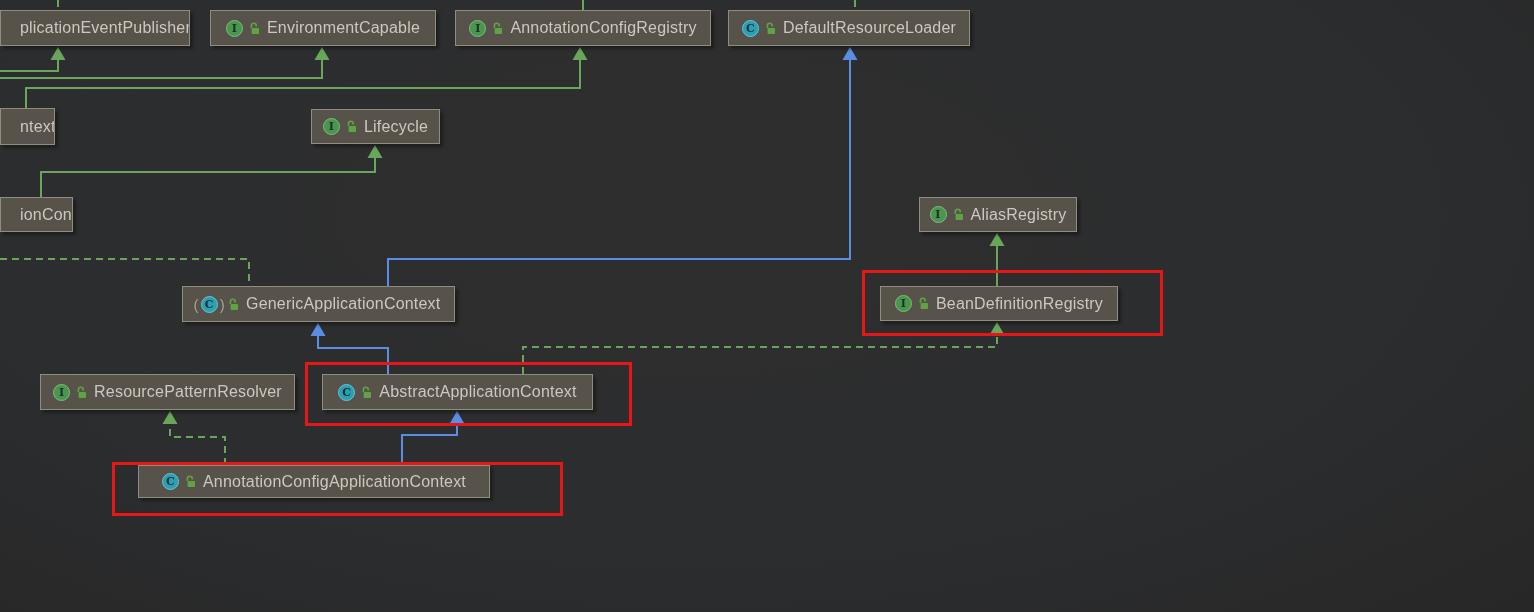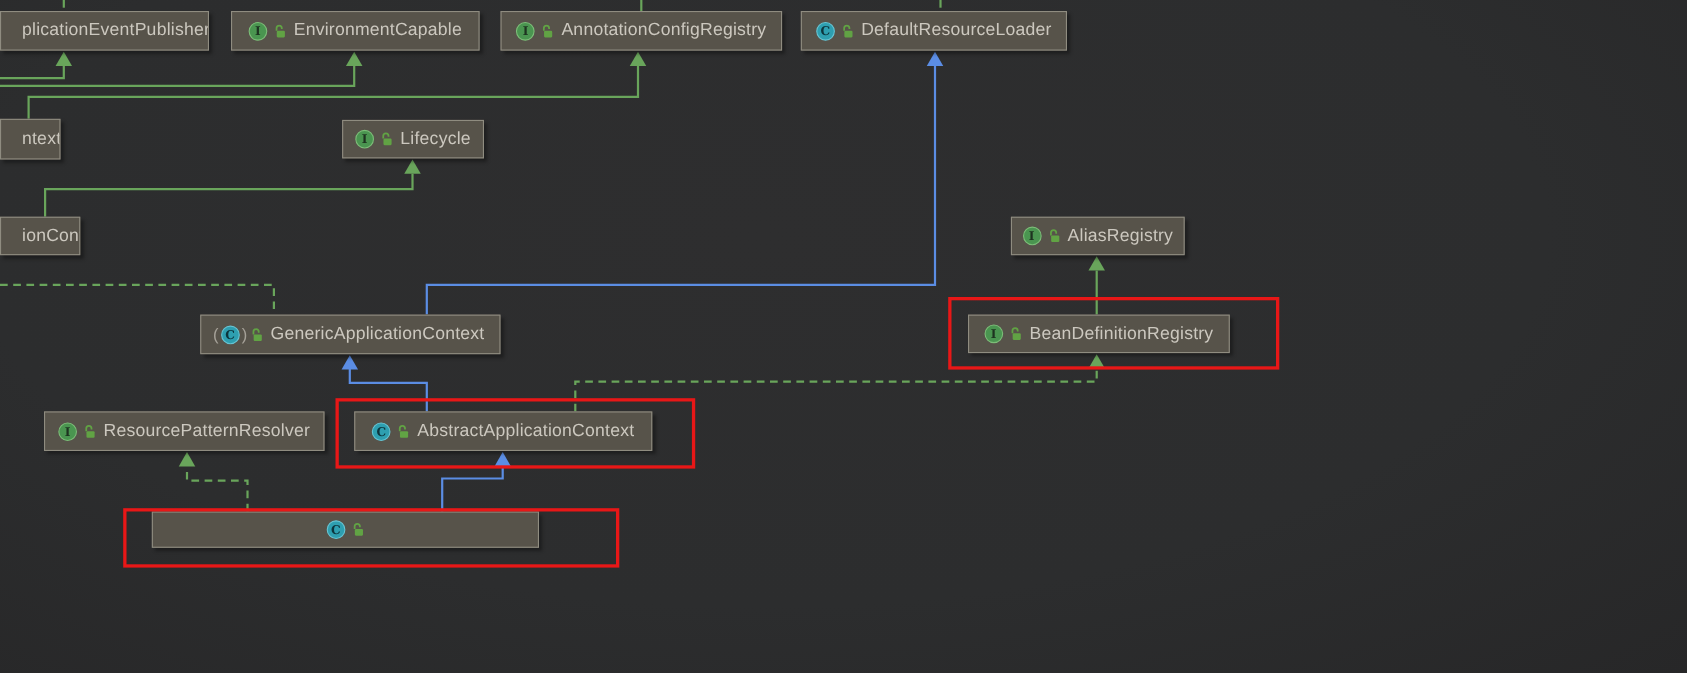--- a/index.html
+++ b/index.html
@@ -176,20 +176,21 @@
         <span class="label">AbstractApplicationContext</span>
       </div>
       <div class="node" style="left: 138px; top: 465px; width: 352px; height: 33px;">
         <span class="icon-cluster">
           <span class="circle-icon cls">C</span>
           <svg class="lock-icon" width="12" height="13" viewBox="0 0 12 13">
      <path d="M3.4 6 V3.6 A2.4 2.4 0 0 1 8.2 3.6 V4.4" fill="none" stroke="#61a344" stroke-width="1.6"></path>
      <rect x="3.6" y="6" width="7.4" height="6" rx="1" fill="#61a344"></rect>
    </svg>
         </span>
+        <span class="label">AnnotationConfigApplicationContext</span>
       </div>
     </div>
   <div id="highlight-layer">
       <div class="red-box" style="left: 862px; top: 270px; width: 301px; height: 66px; border-color: rgb(232, 23, 23);"></div>
       <div class="red-box" style="left: 305px; top: 362px; width: 327px; height: 64px; border-color: rgb(232, 23, 23);"></div>
       <div class="red-box" style="left: 112px; top: 462px; width: 451px; height: 54px; border-color: rgb(232, 23, 23);"></div>
     </div>
 </div>
 
 </body></html>

